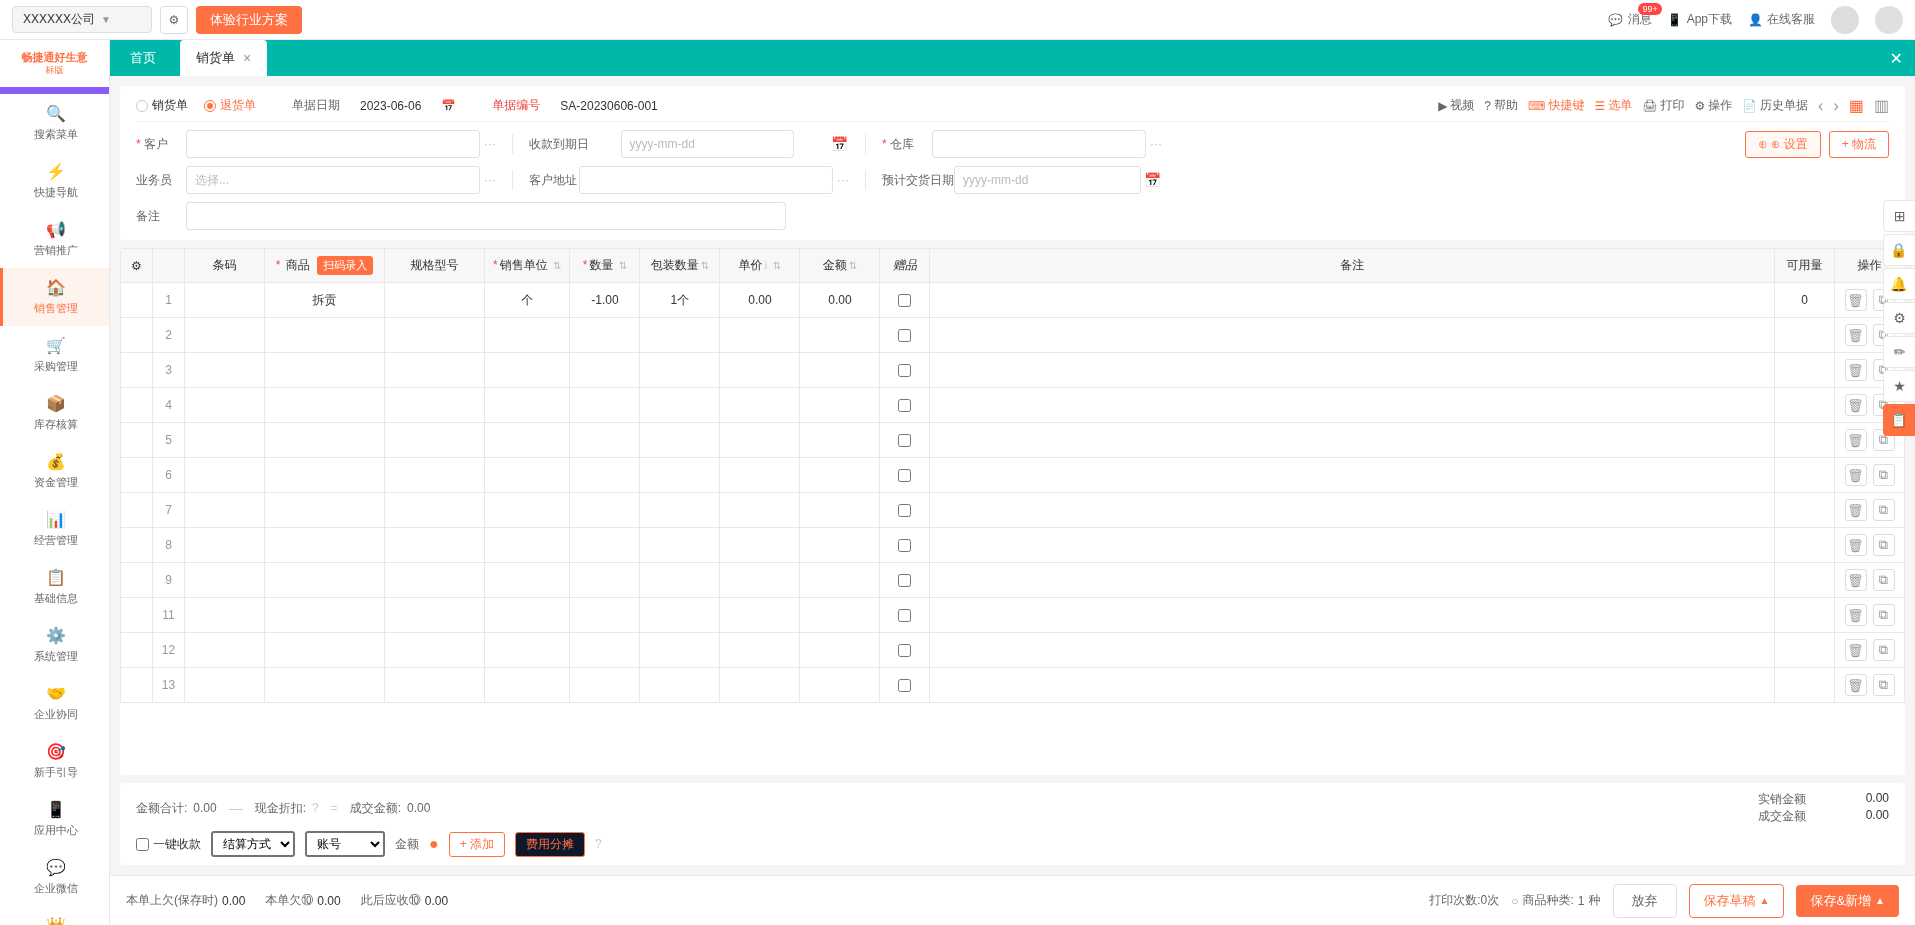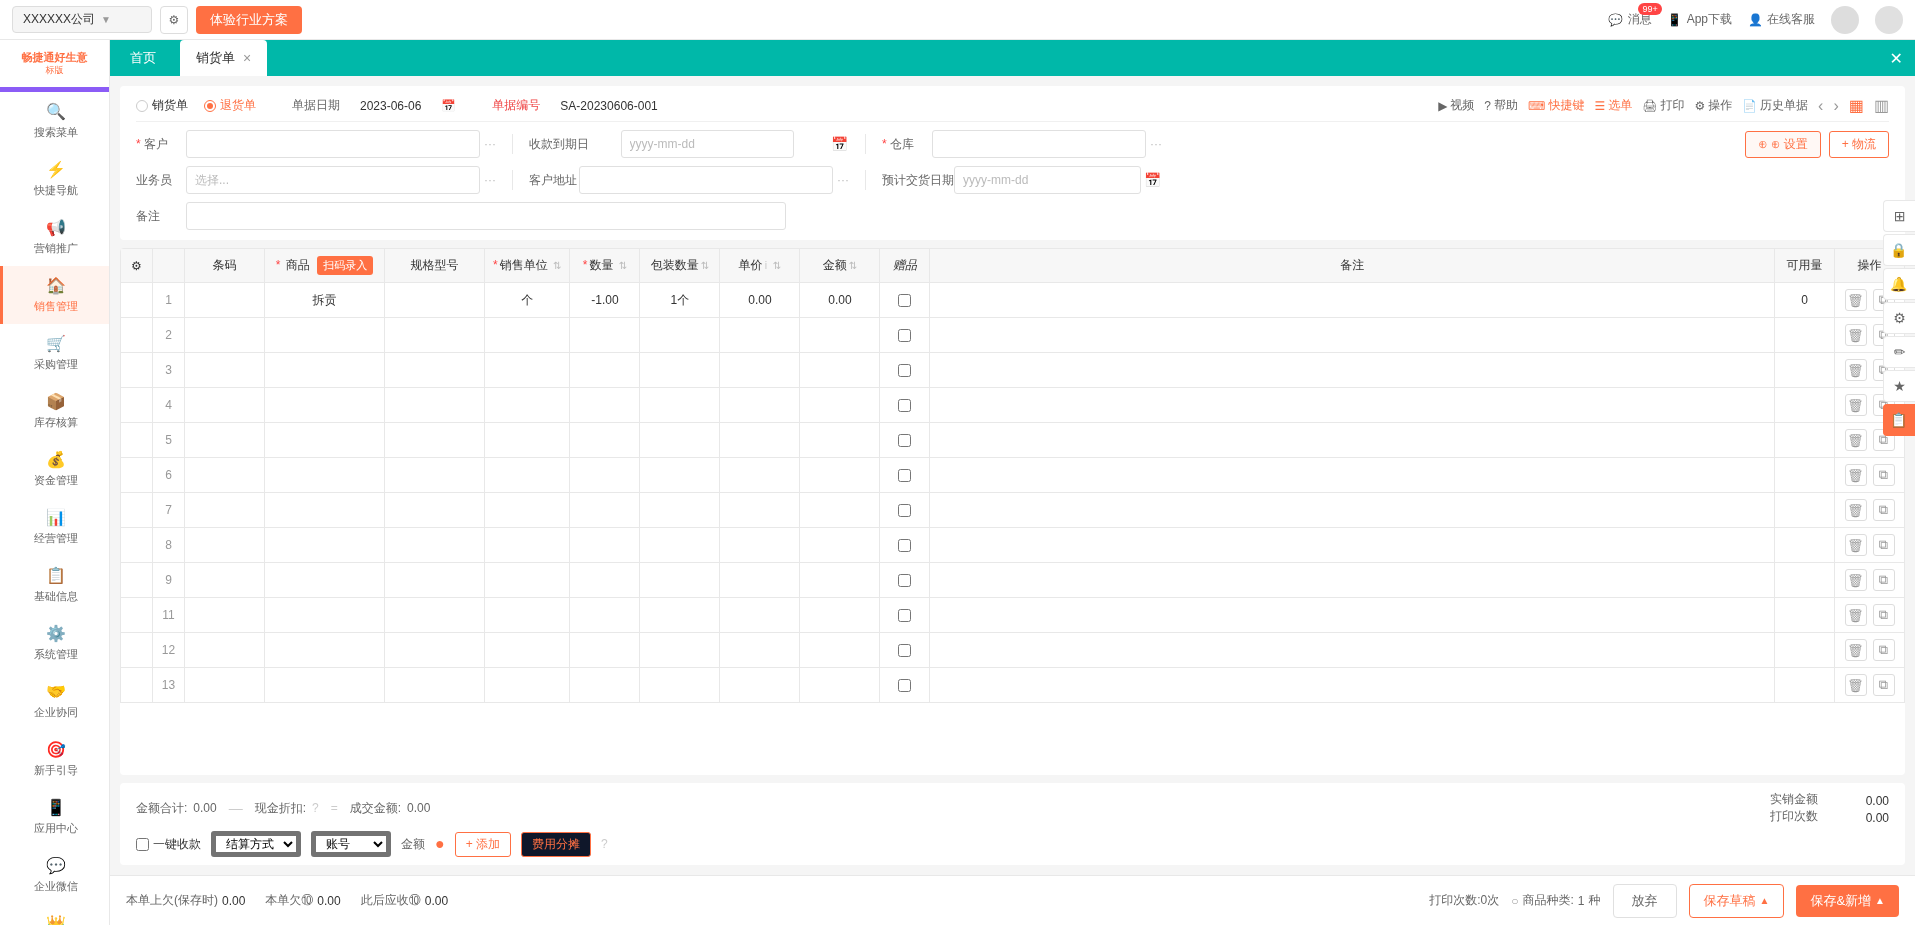--- a/index.html
+++ b/index.html
@@ -19,21 +19,21 @@
     .company-select { display: flex; align-items: center; gap: 6px; background: #f5f5f5; border: 1px solid #ddd; border-radius: 4px; padding: 4px 10px; cursor: pointer; min-width: 140px; }
     .gear-btn { width: 28px; height: 28px; border: 1px solid #ddd; border-radius: 4px; display: flex; align-items: center; justify-content: center; cursor: pointer; color: #666; margin-left: 8px; }
     .trial-btn { background: #ff7043; color: #fff; border: none; border-radius: 4px; padding: 5px 14px; font-size: 13px; cursor: pointer; margin-left: 8px; }
     .top-right { margin-left: auto; display: flex; align-items: center; gap: 16px; }
     .notification-btn { position: relative; display: flex; align-items: center; gap: 4px; cursor: pointer; color: #666; font-size: 12px; }
     .badge { position: absolute; top: -8px; right: -10px; background: #ff4444; color: #fff; border-radius: 8px; font-size: 9px; padding: 1px 4px; }
     .top-action { display: flex; align-items: center; gap: 4px; cursor: pointer; color: #666; font-size: 12px; }
     .avatar { width: 28px; height: 28px; border-radius: 50%; background: #ddd; }
 
     
-    .sidebar-logo { padding: 10px 8px; border-bottom: 5px solid #8b5cf6; display: flex; flex-direction: column; align-items: center; }
+    .sidebar-logo { padding: 10px 8px; border-bottom: 7px solid #8b5cf6; display: flex; flex-direction: column; align-items: center; }
     .logo-text { color: #ff7043; font-size: 11px; font-weight: bold; line-height: 1.3; text-align: center; }
     .logo-sub { color: #ff7043; font-size: 9px; }
     .sidebar-item { display: flex; flex-direction: column; align-items: center; padding: 10px 4px; cursor: pointer; color: #666; font-size: 11px; gap: 4px; border-left: 3px solid transparent; }
     .sidebar-item.active { background: #fff3ee; color: #ff7043; border-left-color: #ff7043; }
     .sidebar-icon { font-size: 16px; }
 
     
     .tab-home { background: #00b8a9; color: #fff; padding: 0 20px; height: 36px; display: flex; align-items: center; font-size: 13px; cursor: pointer; }
     .tab-item { background: #fff; color: #333; padding: 0 16px; height: 36px; display: flex; align-items: center; font-size: 13px; cursor: pointer; gap: 8px; border-radius: 4px 4px 0 0; margin-left: 4px; }
     .tab-close { color: #999; font-size: 14px; line-height: 1; }
@@ -96,27 +96,27 @@
     .checkbox-cell { display: flex; justify-content: center; align-items: center; }
     input[type="checkbox"] { width: 13px; height: 13px; cursor: pointer; }
 
     .ops-btns { display: flex; gap: 6px; justify-content: center; }
     .op-btn { width: 22px; height: 22px; border: 1px solid #ddd; border-radius: 3px; display: flex; align-items: center; justify-content: center; cursor: pointer; color: #999; font-size: 13px; }
     .summary-item { display: flex; align-items: center; gap: 6px; font-size: 12px; color: #666; }
     .dash-icon { color: #ccc; font-size: 14px; }
     .equals-icon { color: #ccc; }
     .question-icon { color: #ccc; cursor: pointer; }
     .payment-check { display: flex; align-items: center; gap: 4px; }
-    .payment-select { height: 26px; border: 5px solid #737373; border-radius: 3px; padding: 0 6px; font-size: 12px; background: #fff; }
+    .payment-select { height: 26px; border: 2px solid #737373; border-radius: 3px; padding: 0 6px; font-size: 12px; background: #fff; }
     .add-btn { background: #fff; border: 1px solid #ff7043; color: #ff7043; border-radius: 3px; padding: 3px 10px; cursor: pointer; display: flex; align-items: center; gap: 3px; font-size: 12px; }
     .expense-btn { background: #fff; border: 1px solid #ff7043; color: #ff7043; border-radius: 3px; padding: 3px 10px; cursor: pointer; font-size: 12px; }
     .help-icon { color: #ccc; cursor: pointer; }
 
     .right-summary { margin-left: auto; text-align: right; font-size: 12px; }
-    .right-summary-row { display: flex; justify-content: flex-end; gap: 11px; align-items: flex-end; }
+    .right-summary-row { display: flex; justify-content: flex-end; gap: 23px; align-items: flex-start; }
     .right-summary-label { color: #666; }
     .right-summary-value { color: #333; min-width: 60px; text-align: right; }
 
     
     .bottom-left { display: flex; align-items: center; gap: 20px; font-size: 12px; color: #666; }
     .bottom-stat { display: flex; align-items: center; gap: 4px; }
     .bottom-stat-label { color: #666; }
     .bottom-stat-value { color: #333; }
     .bottom-right { display: flex; align-items: center; gap: 12px; }
     .print-info { color: #666; font-size: 12px; }
@@ -722,21 +722,21 @@
             <span class="summary-item">
               <span>成交金额:</span>
               <span>0.00</span>
             </span>
             <div class="right-summary" style="margin-left:auto;">
               <div class="right-summary-row">
                 <span class="right-summary-label">实销金额</span>
                 <span class="right-summary-value">0.00</span>
               </div>
               <div class="right-summary-row">
-                <span class="right-summary-label">打印次数</span>
+                <span class="right-summary-label">成交金额</span>
                 <span class="right-summary-value">0.00</span>
               </div>
             </div>
           </div>
           <div style="display:flex; align-items:center; gap:10px;">
             <div class="payment-check">
               <input type="checkbox" style="">
               <span>一键收款</span>
             </div>
             <select class="payment-select">

